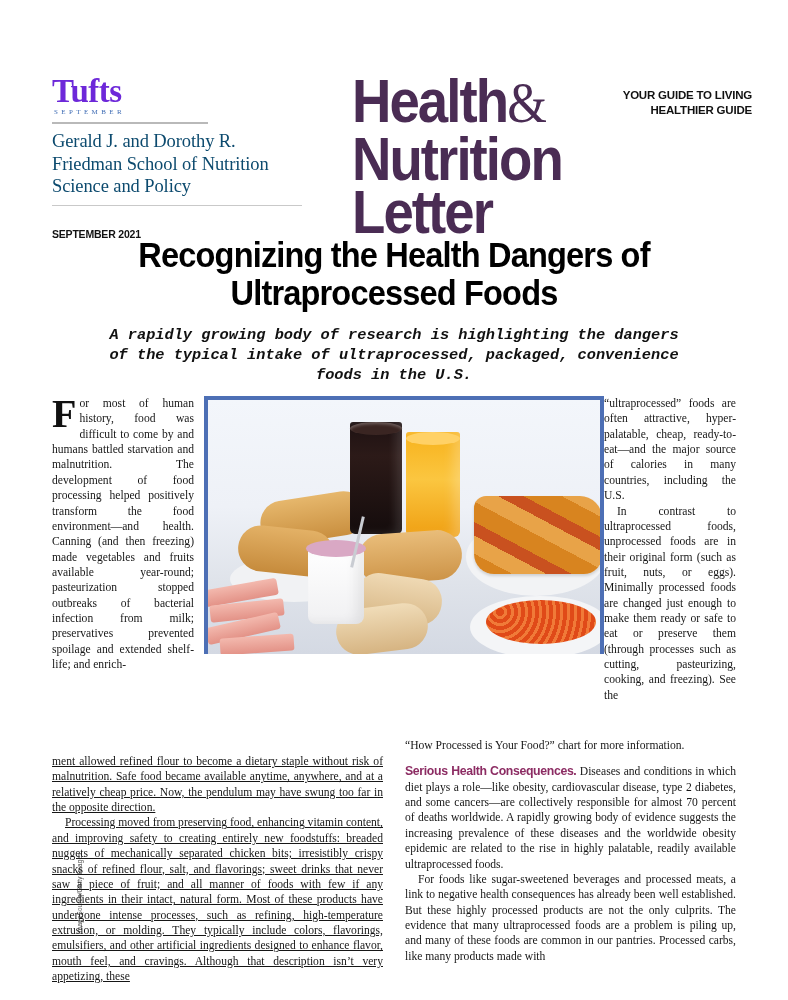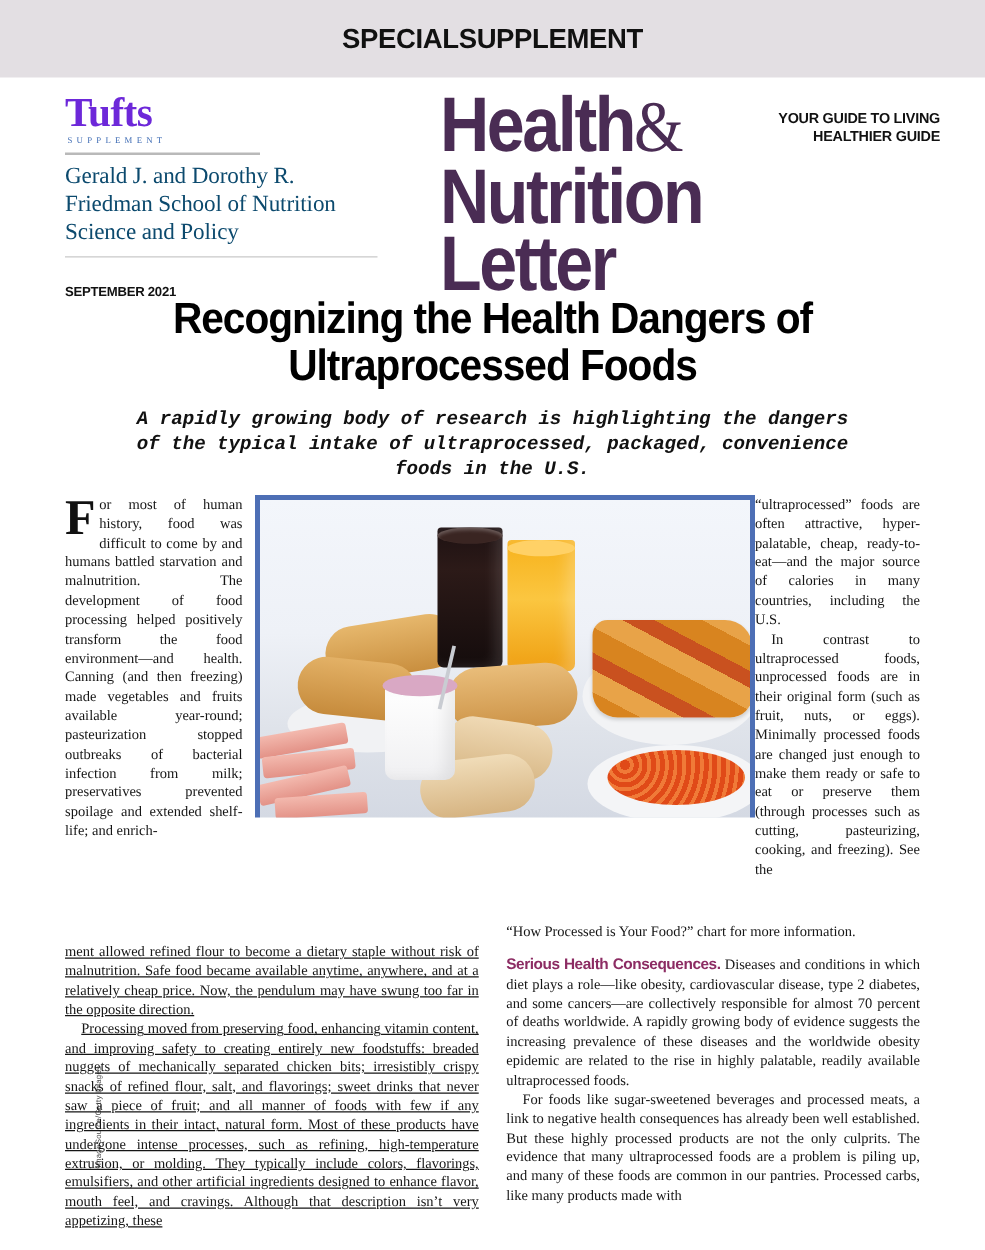--- a/index.html
+++ b/index.html
@@ -194,31 +194,26 @@
   .roll-2 { left:128px; top:206px; width:92px; height:46px; background:linear-gradient(#f0dcb8,#d6b482); border-radius:24px; transform:rotate(-7deg); }
   .wafer-stack { left:-4px; top:178px; width:120px; height:76px; }
   .wafer { position:absolute; width:74px; height:17px; background:linear-gradient(#f3b9ae,#e39287); border-radius:3px; }
   .plate-left { left:22px; top:156px; width:128px; height:46px; background:#f1f2f4; border-radius:50%; }
 </style>
 </head>
 <body>
 
 <div class="page">
 
-  <div class="banner">
-    <div class="banner-text">
-      <span class="light">SPECIAL</span><span class="heavy">SUPPLEMENT</span>
-    </div>
-  </div>
 
   <div class="masthead">
 
     <div class="tufts-block">
       <div class="tufts-logo">Tufts</div>
-      <div class="tufts-univ">SUPPLEMENT</div>
+      <div class="tufts-univ">SEPTEMBER</div>
       <div class="tufts-rule"></div>
       <div class="school-name">Gerald J. and Dorothy R. Friedman School of Nutrition Science and Policy</div>
       <div class="issue-rule"></div>
       <div class="issue-date">SEPTEMBER 2021</div>
     </div>
 
     <div class="title-block">
       <div class="mast-title">
         <span>Health</span><span class="amp">&amp;</span>
       </div>

